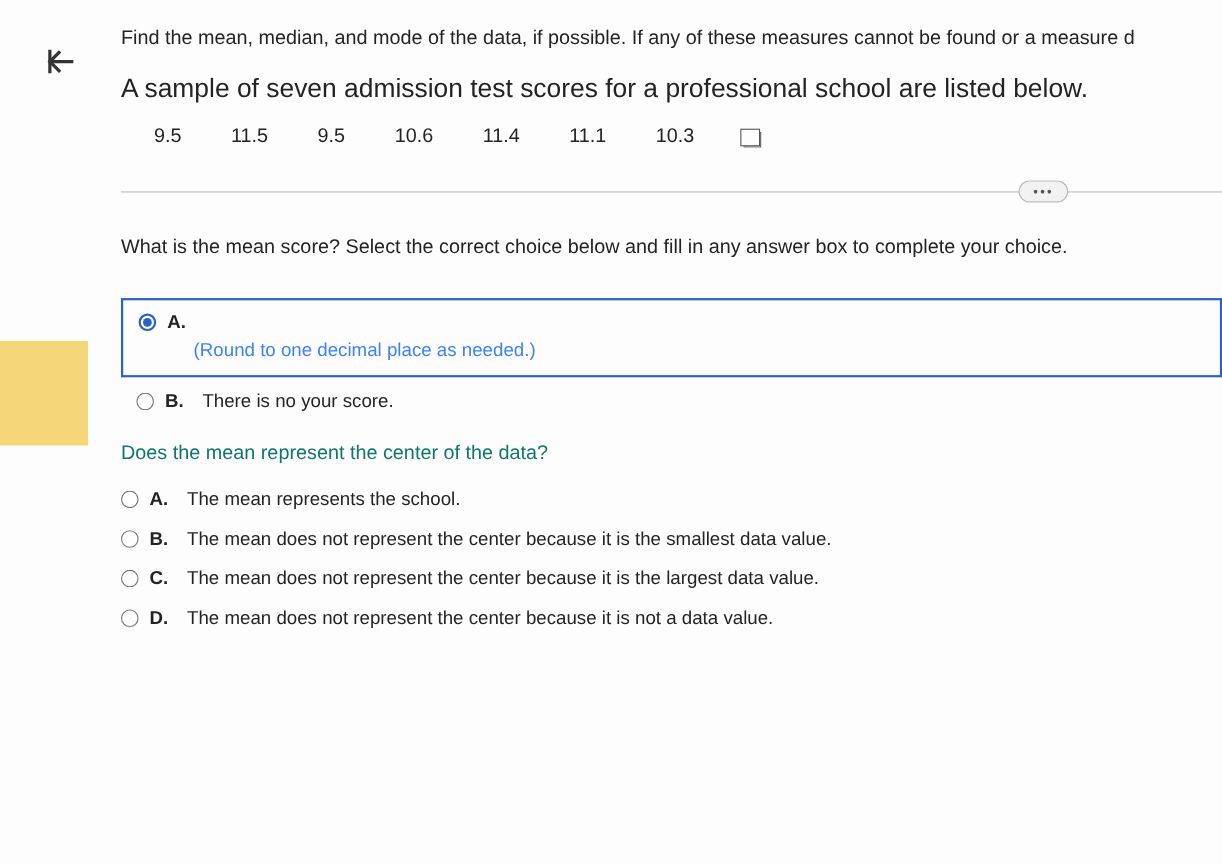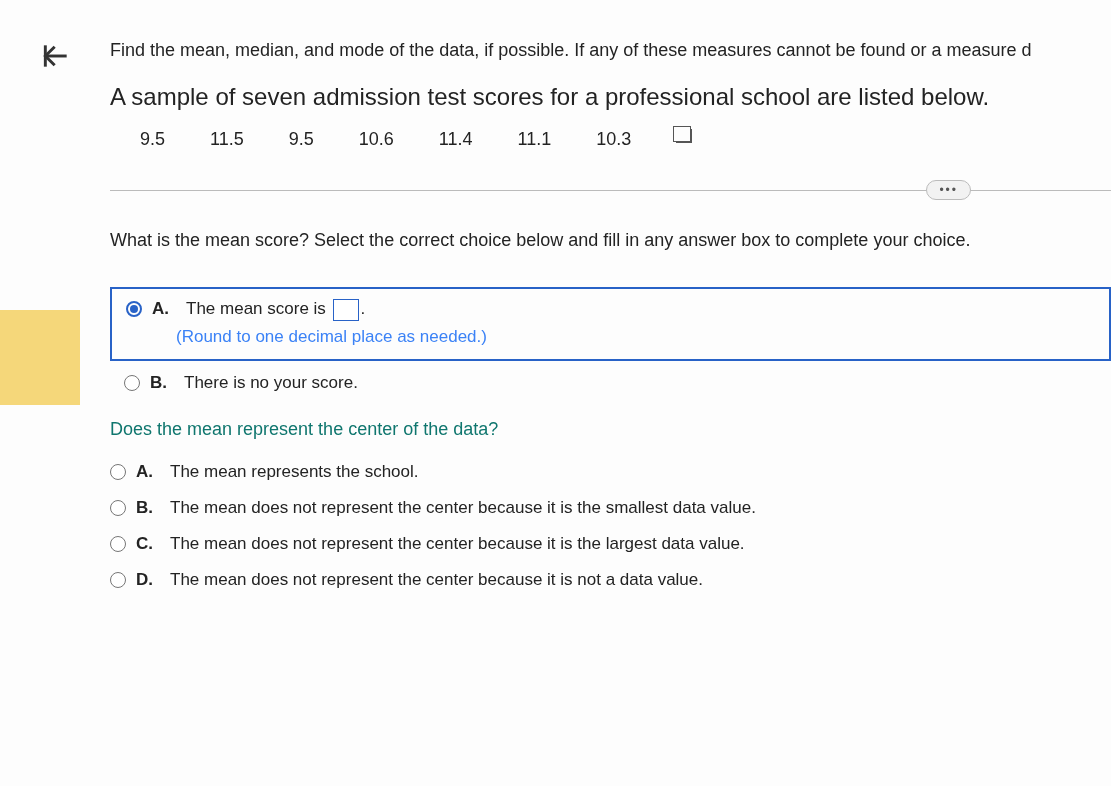--- a/index.html
+++ b/index.html
@@ -34,41 +34,41 @@
     position: absolute;
     left: 0;
     top: 310px;
     width: 80px;
     height: 95px;
     background: #f5d77a;
   }
   .content {
     position: absolute;
     left: 110px;
-    top: 40px;
+    top: 24px;
     right: 0;
     color: #222;
   }
   .prompt-line {
     font-size: 18px;
     color: #232323;
     margin-bottom: 22px;
   }
   .sample-line {
     font-size: 24px;
     color: #232323;
     margin-bottom: 18px;
   }
   .data-row {
     font-size: 18px;
     color: #232323;
     padding-left: 30px;
     display: flex;
     gap: 45px;
-    align-items: flex-start;
+    align-items: flex-end;
   }
   .copy-icon {
     width: 16px; height: 14px;
     border: 1.5px solid #555;
     position: relative;
     display: inline-block;
   }
   .copy-icon::before {
     content: "";
     position: absolute;
@@ -213,23 +213,20 @@
       <div class="pill">•••</div>
     </div>
 
     <div class="q-text">What is the mean score? Select the correct choice below and fill in any answer box to complete your choice.</div>
 
     <div class="choice-block">
       <div class="choice-box">
         <div class="choice-row">
           <span class="radio-selected"></span>
           <span class="letter">A.</span>
-          <span>
-            <span>The mean score is </span><input type="text" class="answer-input" style=""><span>.</span>
-          </span>
         </div>
         <div class="sub-text">(Round to one decimal place as needed.)</div>
       </div>
       <div class="choice-row" style="padding-left:14px;">
         <input type="radio" name="q1" style="">
         <span class="letter">B.</span>
         <span>There is no your score.</span>
       </div>
     </div>
 

